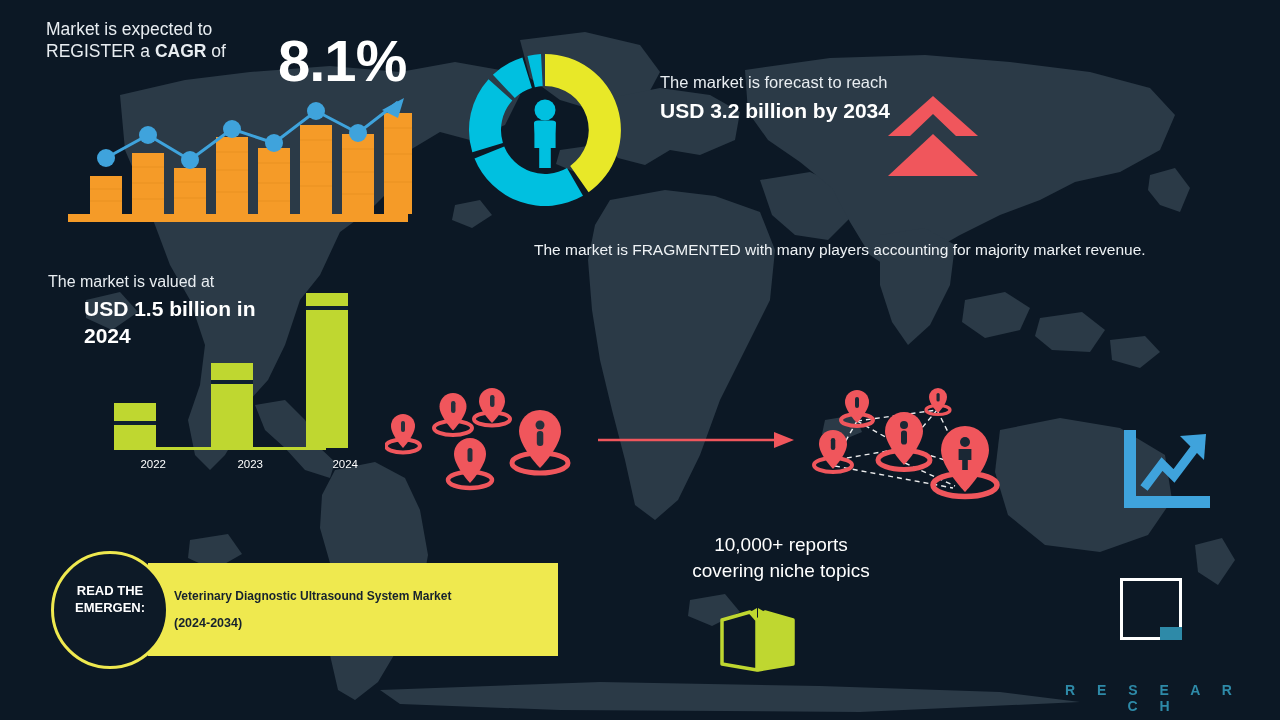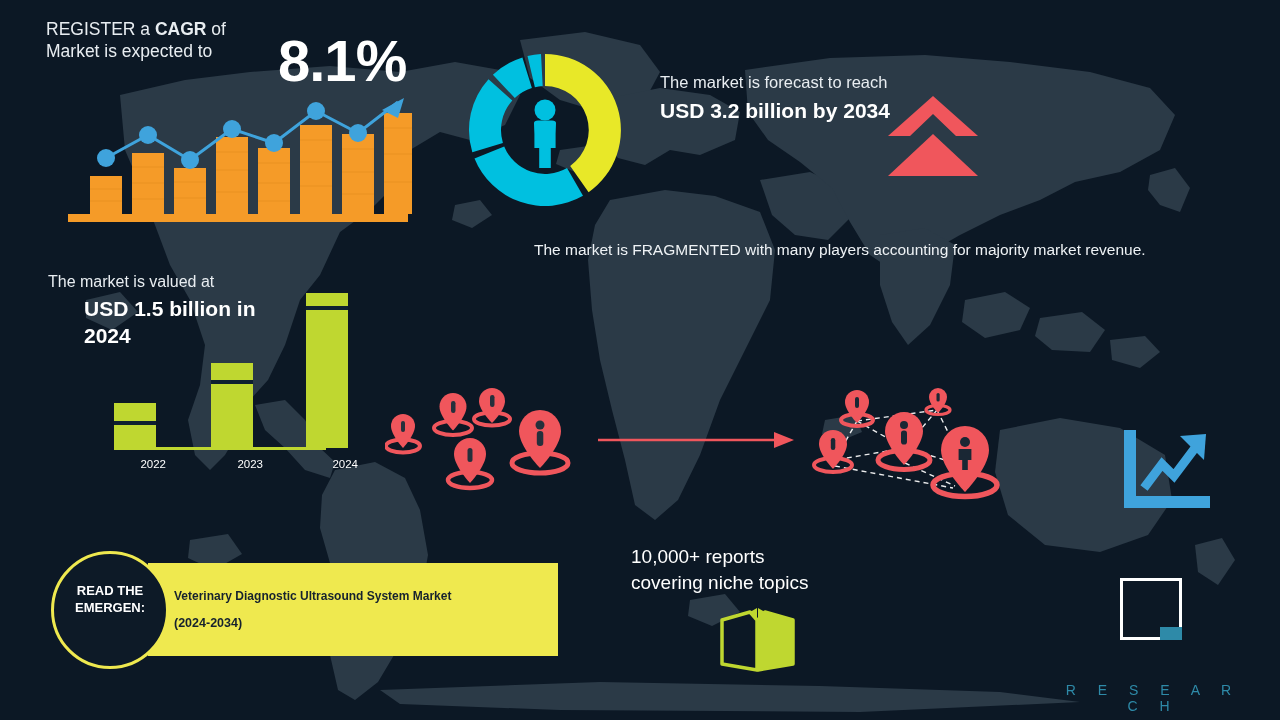--- a/index.html
+++ b/index.html
@@ -29,37 +29,37 @@
   #valued-value{font-size:21px;font-weight:700;line-height:27px;color:#ffffff;margin-top:3px;margin-left:36px;}
 
   
   #green-chart{left:80px;top:295px;width:250px;height:175px;}
   .gbar{position:absolute;bottom:22px;background:#bfd730;}
   .gsplit{position:absolute;left:0;right:0;height:4px;background:#0f2030;}
   .gaxis{position:absolute;left:34px;bottom:20px;width:212px;height:3px;background:#bfd730;}
   .glabel{position:absolute;bottom:0px;font-size:11.5px;color:#ffffff;text-align:right;}
 
   
-  #reports-block{left:631px;top:544px;width:300px;}
+  #reports-block{left:631px;top:532px;width:300px;text-align:center;}
   #reports-l1{font-size:19px;line-height:26px;color:#ffffff;}
   #reports-l2{font-size:19px;line-height:26px;color:#ffffff;}
 
   
   #banner{left:148px;top:563px;width:410px;height:93px;background:#efe94f;}
   #banner-title{position:absolute;left:26px;top:26px;font-size:12px;font-weight:700;color:#16222e;}
   #banner-sub{position:absolute;left:26px;top:53px;font-size:12.5px;font-weight:700;color:#16222e;}
   #readcircle{left:51px;top:551px;width:118px;height:118px;border-radius:50%;background:#0d1a27;border:3px solid #efe94f;box-sizing:border-box;}
   #readcircle span{position:absolute;left:0;right:0;top:28px;text-align:center;font-size:13px;font-weight:700;line-height:17px;color:#ffffff;}
 
   
   #logo{left:1058px;top:578px;width:190px;height:120px;}
   #logo-sq{position:absolute;left:62px;top:0px;width:62px;height:62px;border:3px solid #ffffff;box-sizing:border-box;}
   #logo-sq-accent{position:absolute;right:-3px;bottom:-3px;width:22px;height:13px;background:#2e8aa8;}
   #logo-name{position:absolute;left:0;top:66px;width:190px;text-align:center;font-size:35px;font-weight:700;letter-spacing:0.5px;color:#ffffff;line-height:37px;}
-  #logo-sub{position:absolute;left:0;top:104px;width:190px;text-align:center;font-size:14px;letter-spacing:9px;color:#2e8aa8;font-weight:400;}
+  #logo-sub{position:absolute;left:0;top:104px;width:190px;text-align:center;font-size:14px;letter-spacing:9px;color:#2e8aa8;font-weight:700;}
 </style>
 </head>
 <body>
 
 <div id="stage">
 
   <svg id="worldmap" viewBox="0 0 1280 720" preserveAspectRatio="none">
     <g fill="#2b3a47">
 
       <path d="M120 95 L185 80 L250 72 L330 66 L400 72 L455 62 L500 70 L520 95 L505 125 L470 140 L440 132 L410 150 L395 185 L370 210 L340 232 L320 275 L300 300 L285 345 L268 380 L250 400 L240 430 L225 455 L210 470 L195 455 L188 420 L200 385 L205 345 L190 300 L170 265 L155 225 L140 185 L125 150 Z"></path>
@@ -95,22 +95,22 @@
       <path d="M455 205 L480 200 L492 215 L472 228 L452 220 Z"></path>
       <path d="M560 150 L588 146 L598 162 L575 172 L556 164 Z"></path>
       <path d="M825 420 L855 415 L862 432 L838 442 L822 434 Z"></path>
       <path d="M690 600 L725 594 L740 612 L712 626 L688 616 Z"></path>
       <path d="M190 540 L228 534 L242 554 L214 570 L188 558 Z"></path>
       <path d="M86 300 L120 292 L138 312 L112 330 L86 318 Z"></path>
     </g>
   </svg>
 
   <div class="abs" id="cagr-block">
+    <div id="cagr-line1">Market is expected to</div>
     <div id="cagr-line2"><span>REGISTER a </span><span class="bold">CAGR</span><span> of</span></div>
-    <div id="cagr-line1">Market is expected to</div>
     <div id="cagr-value">8.1%</div>
   </div>
 
   <svg class="abs" style="left:68px;top:88px;" width="345" height="135" viewBox="0 0 345 135">
     <g fill="#f59b28">
       <rect x="22" y="88" width="32" height="38"></rect>
       <rect x="64" y="65" width="32" height="61"></rect>
       <rect x="106" y="80" width="32" height="46"></rect>
       <rect x="148" y="49" width="32" height="77"></rect>
       <rect x="190" y="60" width="32" height="66"></rect>

